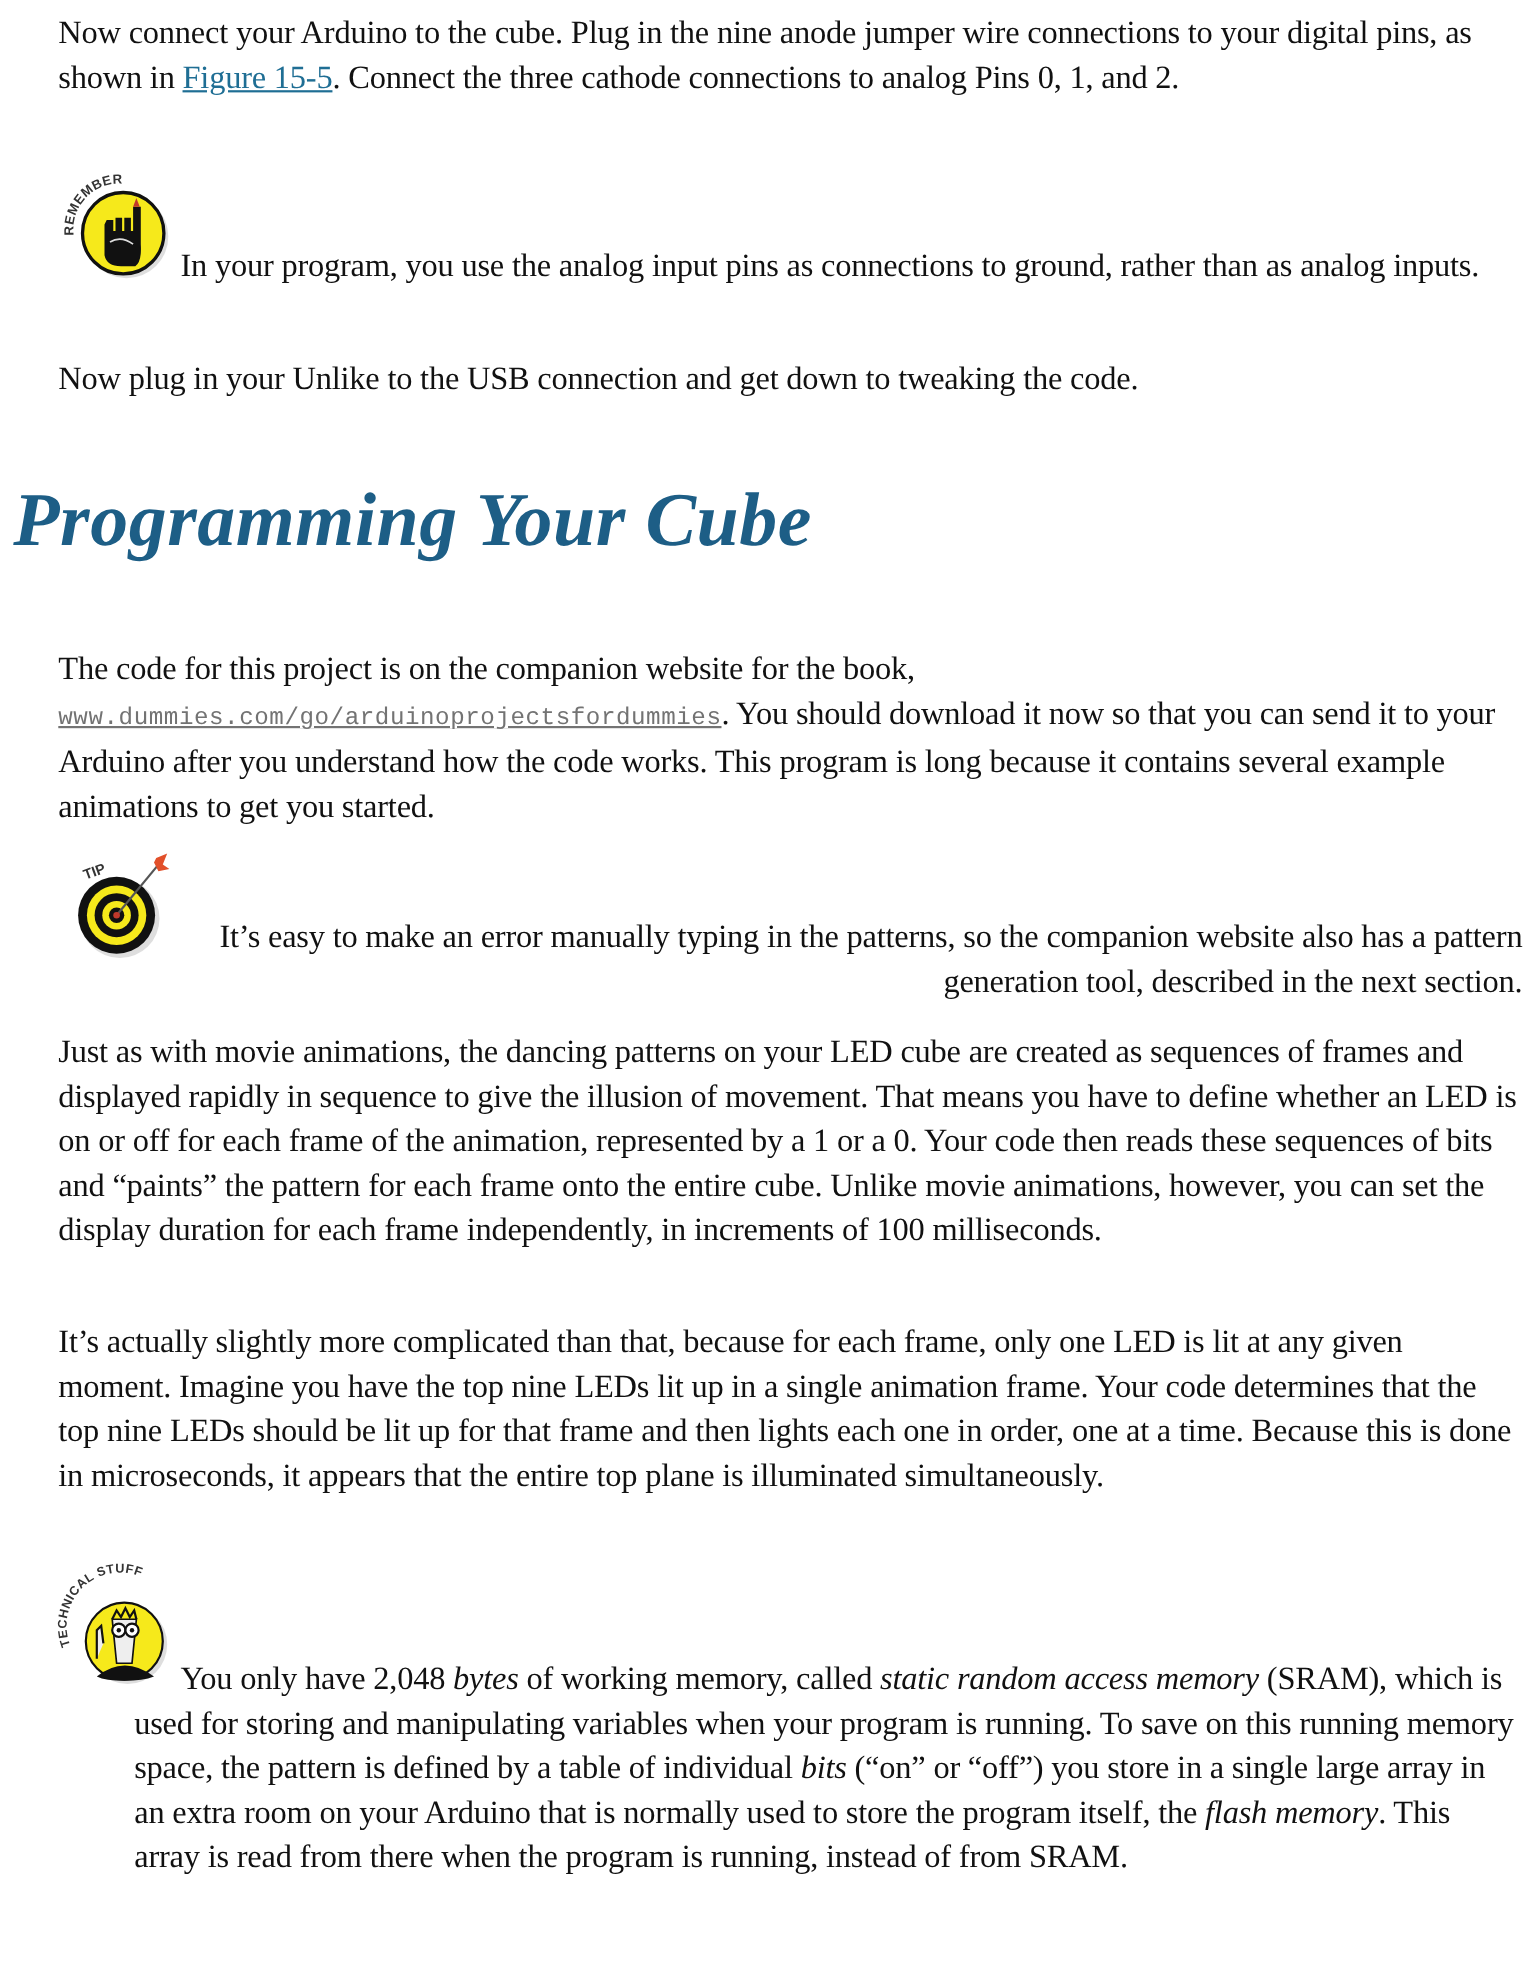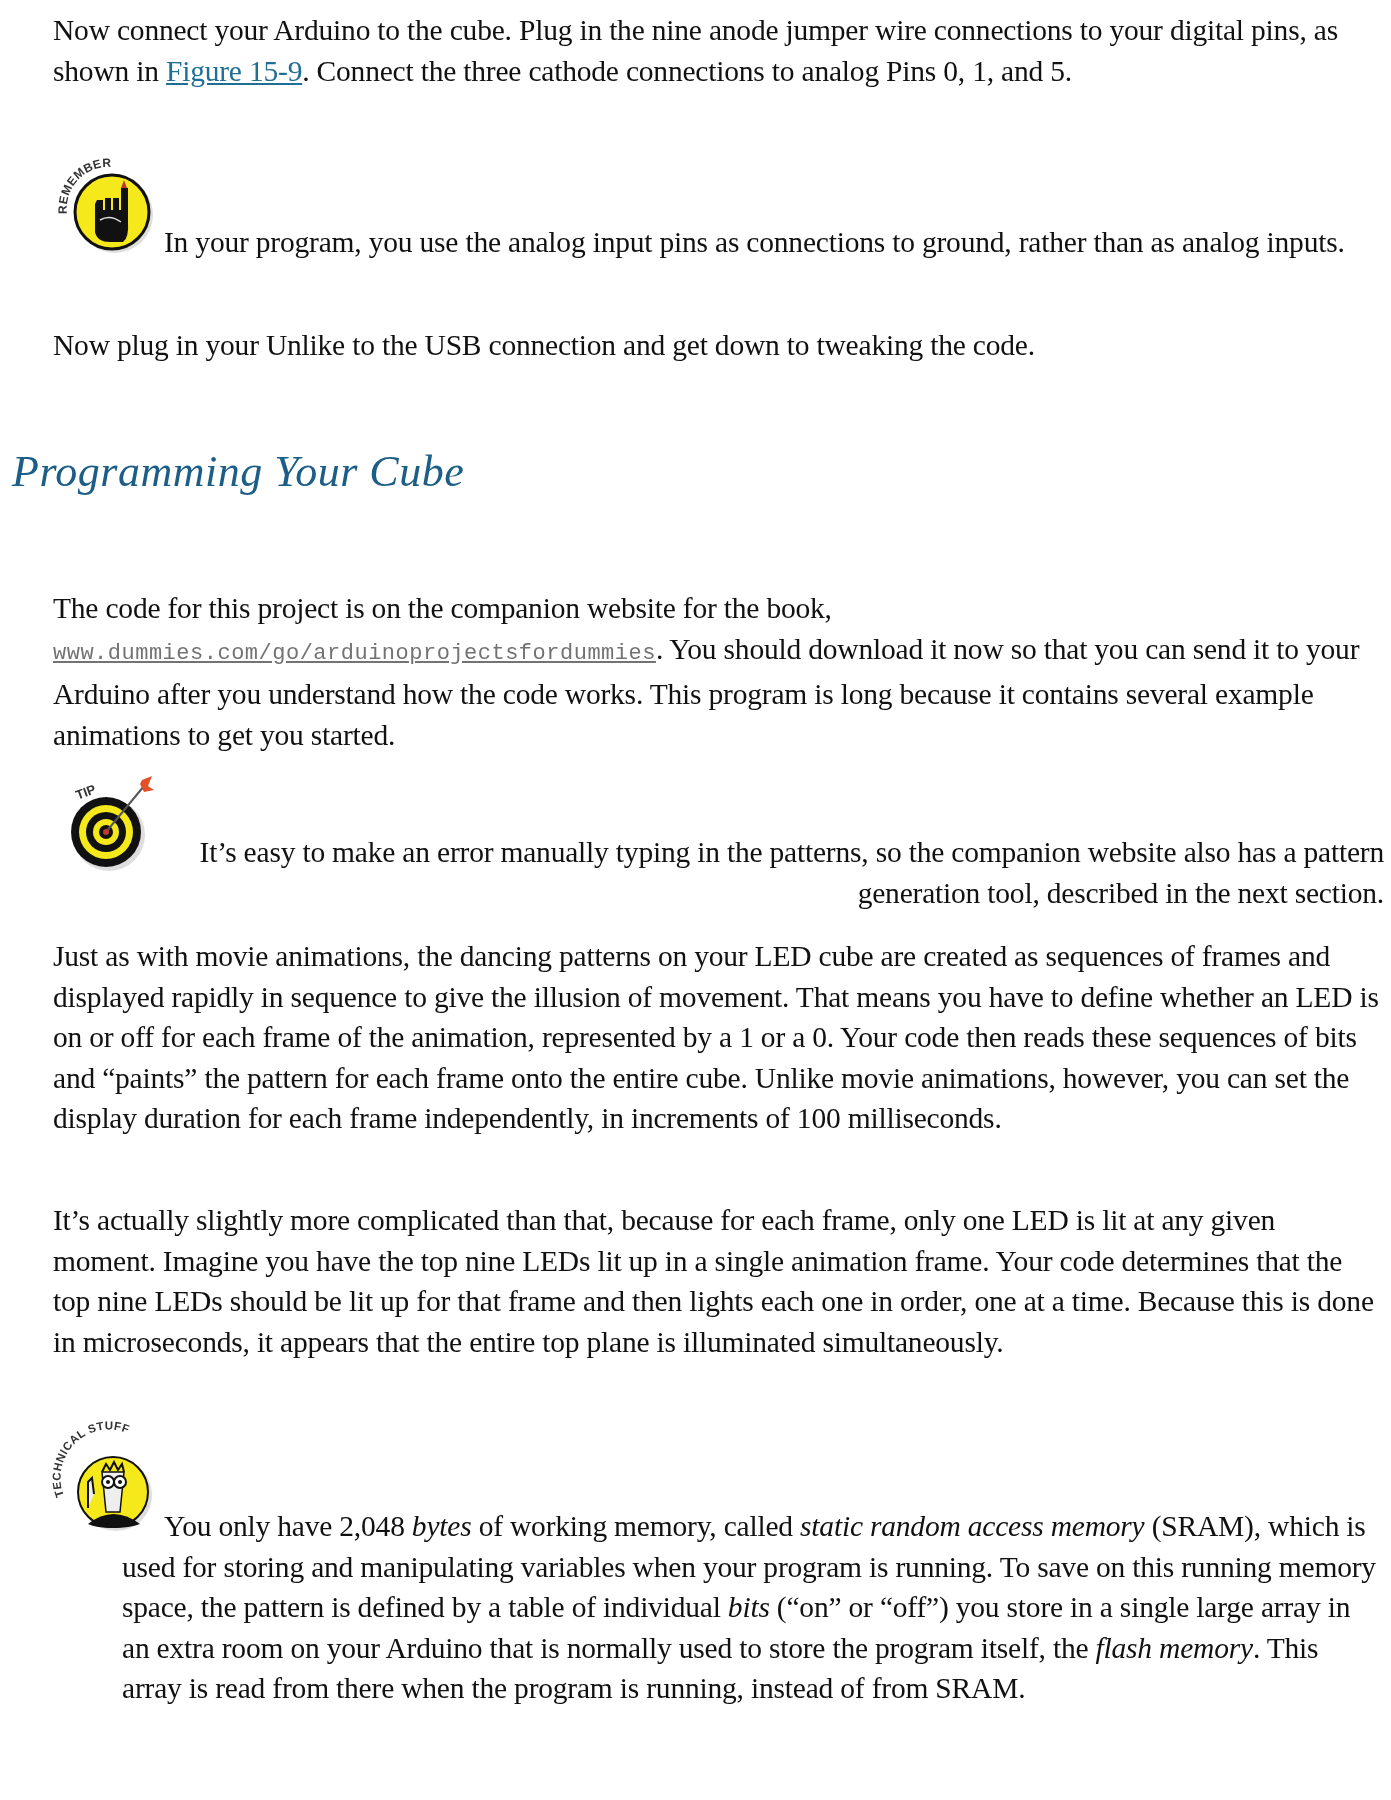--- a/index.html
+++ b/index.html
@@ -48,42 +48,42 @@
     cursor: pointer;
   }
   em { }
   .heading {
     position: absolute;
     left: 12px;
     top: 432px;
     margin: 0;
     font-family: "Liberation Serif", "DejaVu Serif", serif;
     font-style: italic;
-    font-weight: normal;
-    font-size: 44px;
+    font-weight: bold;
+    font-size: 69px;
     line-height: 80px;
     color: #1d5e86;
     letter-spacing: 0.5px;
     text-align: center;
   }
   .icon {
     position: absolute;
   }
   .icon svg { display: block; }
   .first-line-gap {
     display: inline-block;
     width: 42px;
   }
 </style>
 </head>
 <body>
 
 <div class="page">
 
-  <p class="para" style="top:10px;"><span>Now connect your Arduino to the cube. Plug in the nine anode jumper wire connections to your digital pins, as shown in </span><a class="link">Figure 15-9</a><span>. Connect the three cathode connections to analog Pins 0, 1, and 5.</span></p>
+  <p class="para" style="top:10px;"><span>Now connect your Arduino to the cube. Plug in the nine anode jumper wire connections to your digital pins, as shown in </span><a class="link">Figure 15-5</a><span>. Connect the three cathode connections to analog Pins 0, 1, and 2.</span></p>
 
   <div class="icon" style="left:55px; top:152px;">
     <svg width="100" height="105" viewBox="0 0 100 105">
       <defs>
         <path id="arcR" d="M 12 62 A 42 42 0 0 1 86 30"></path>
       </defs>
       <text font-family="Liberation Sans, sans-serif" font-size="12" font-weight="bold" fill="#333" letter-spacing="0.5">
         <textPath href="#arcR">REMEMBER</textPath>
       </text>
       <circle cx="60" cy="63" r="38" fill="#bdbdbd" opacity="0.5"></circle>

